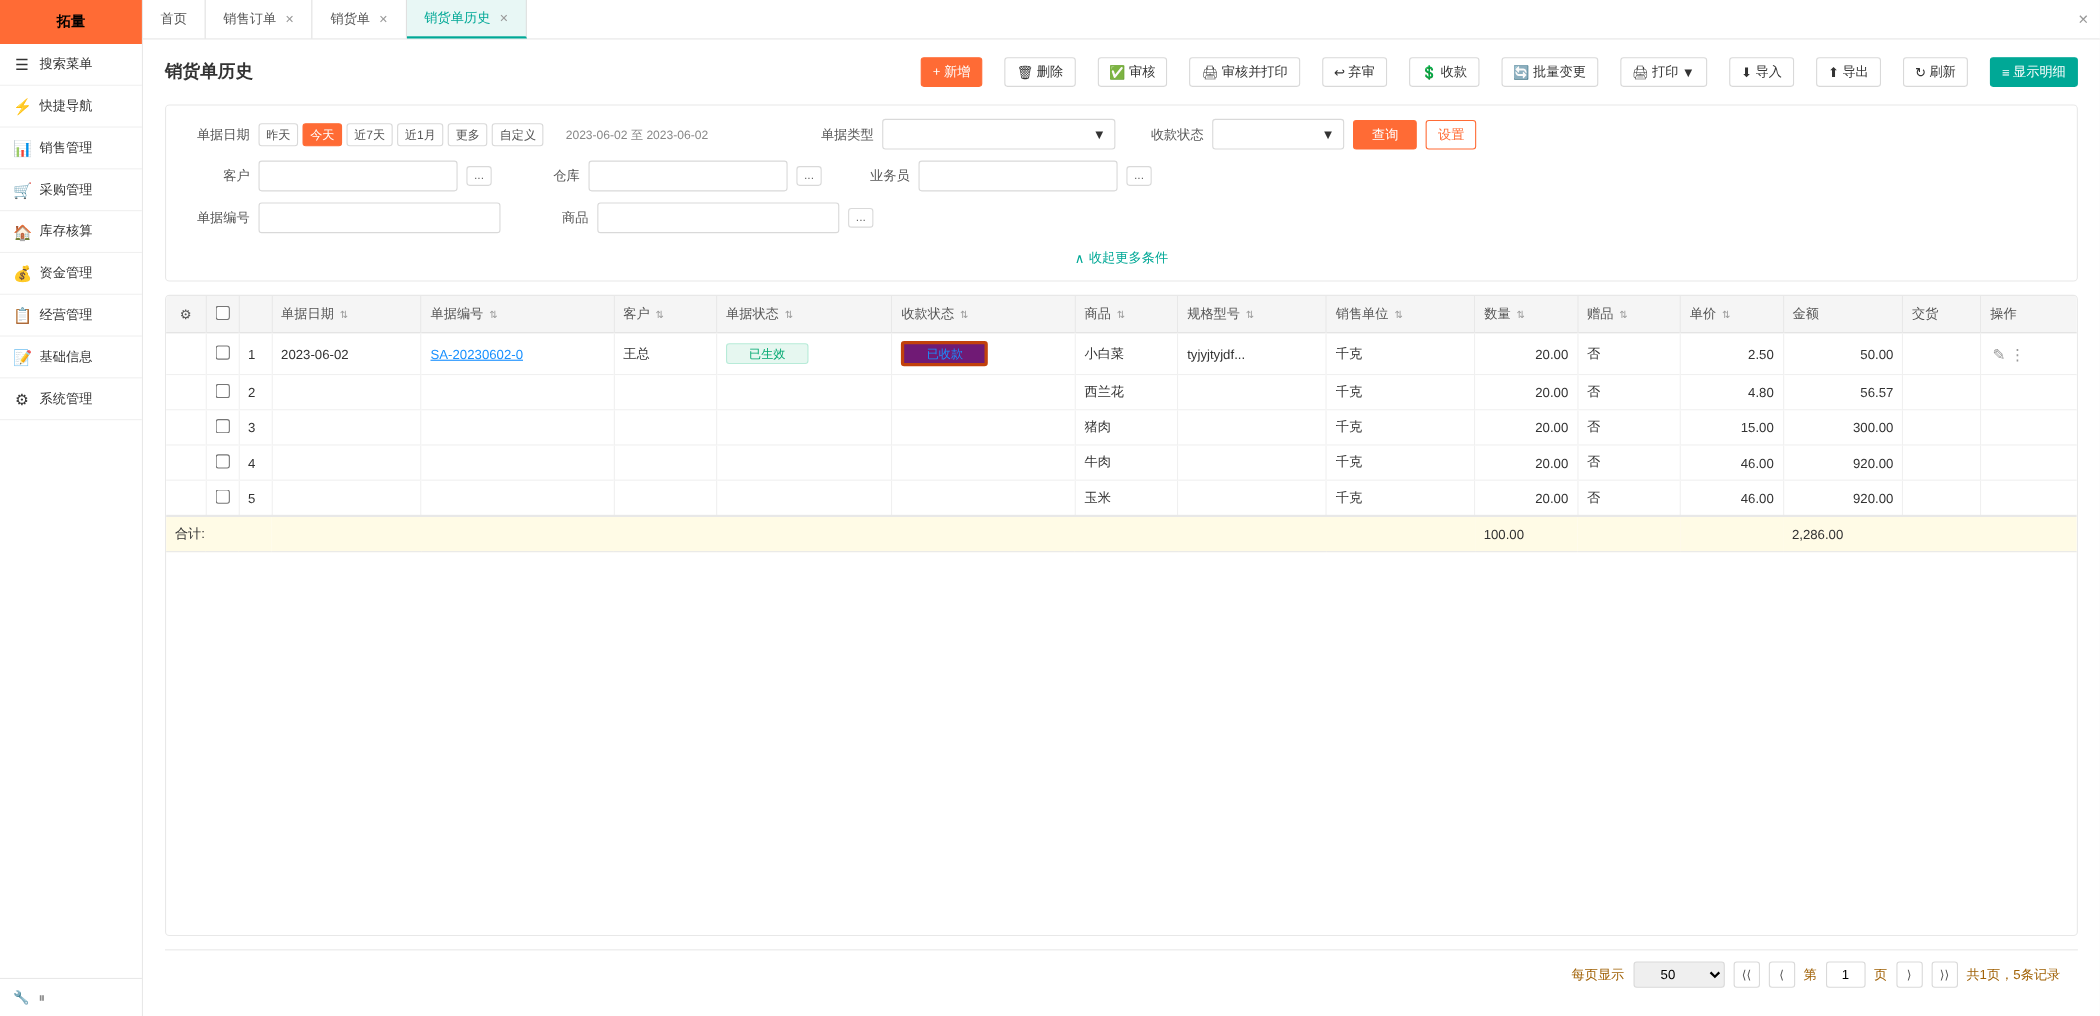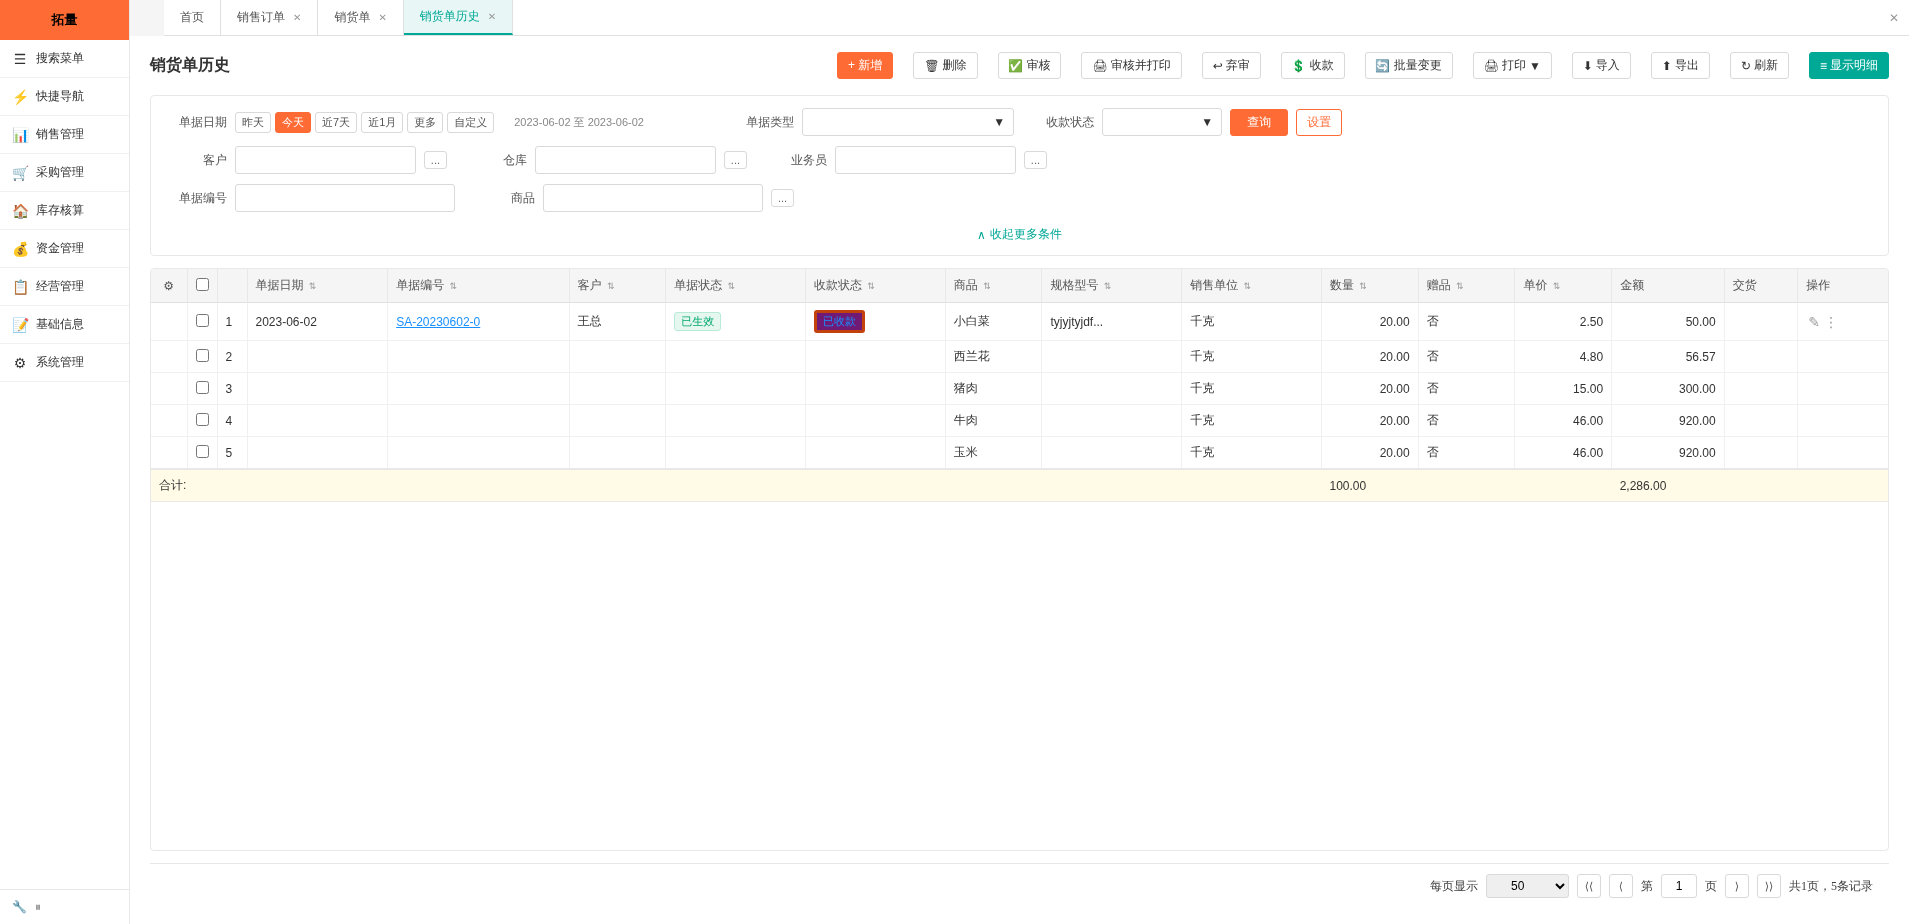--- a/index.html
+++ b/index.html
@@ -53,21 +53,20 @@
     }
 
     
     .tab-bar {
       height: 36px;
       background: #fff;
       border-bottom: 1px solid #e0e0e0;
       display: flex;
       align-items: stretch;
       flex-shrink: 0;
-      margin-left: 34px;
     }
     .tab {
       display: flex;
       align-items: center;
       padding: 0 16px;
       cursor: pointer;
       border-right: 1px solid #e0e0e0;
       color: #555;
       gap: 6px;
       white-space: nowrap;
@@ -269,21 +268,21 @@
     tbody td {
       padding: 7px 8px;
       color: #333;
       white-space: nowrap;
       border-right: 1px solid #f0f0f0;
       font-size: 12px;
     }
     tbody td:last-child { border-right: none; }
     .status-badge {
       display: inline-block;
-      padding: 1px 6px;
+      padding: 1px 20px;
       border-radius: 3px;
       font-size: 11px;
     }
     .status-active { background: #e6f7f0; color: #00a870; border: 1px solid #b7ebd8; }
     .status-paid { background: #701a75; color: #1890ff; border: 3px solid #c2410c; }
     .sort-icon { font-size: 9px; color: #999; margin-left: 2px; cursor: pointer; }
     .link-text { color: #1890ff; cursor: pointer; text-decoration: underline; }
     .op-icon { color: #999; cursor: pointer; font-size: 14px; margin: 0 2px; }
     .settings-icon-cell {
       width: 36px;
@@ -335,21 +334,21 @@
       font-size: 11px;
     }
     .page-num-input {
       width: 36px;
       border: 1px solid #d9d9d9;
       border-radius: 3px;
       text-align: center;
       height: 24px;
       font-size: 12px;
     }
-    .page-info { color: #404040; font-size: 12px; font-family: Liberation Serif, serif; }
+    .page-info { color: #a16207; font-size: 12px; }
   </style>
 </head>
 <body>
 
 <div class="sidebar">
   <div class="sidebar-logo">拓量</div>
 
   <div class="sidebar-item">
     <span class="sidebar-icon">☰</span>
     <span>搜索菜单</span>

